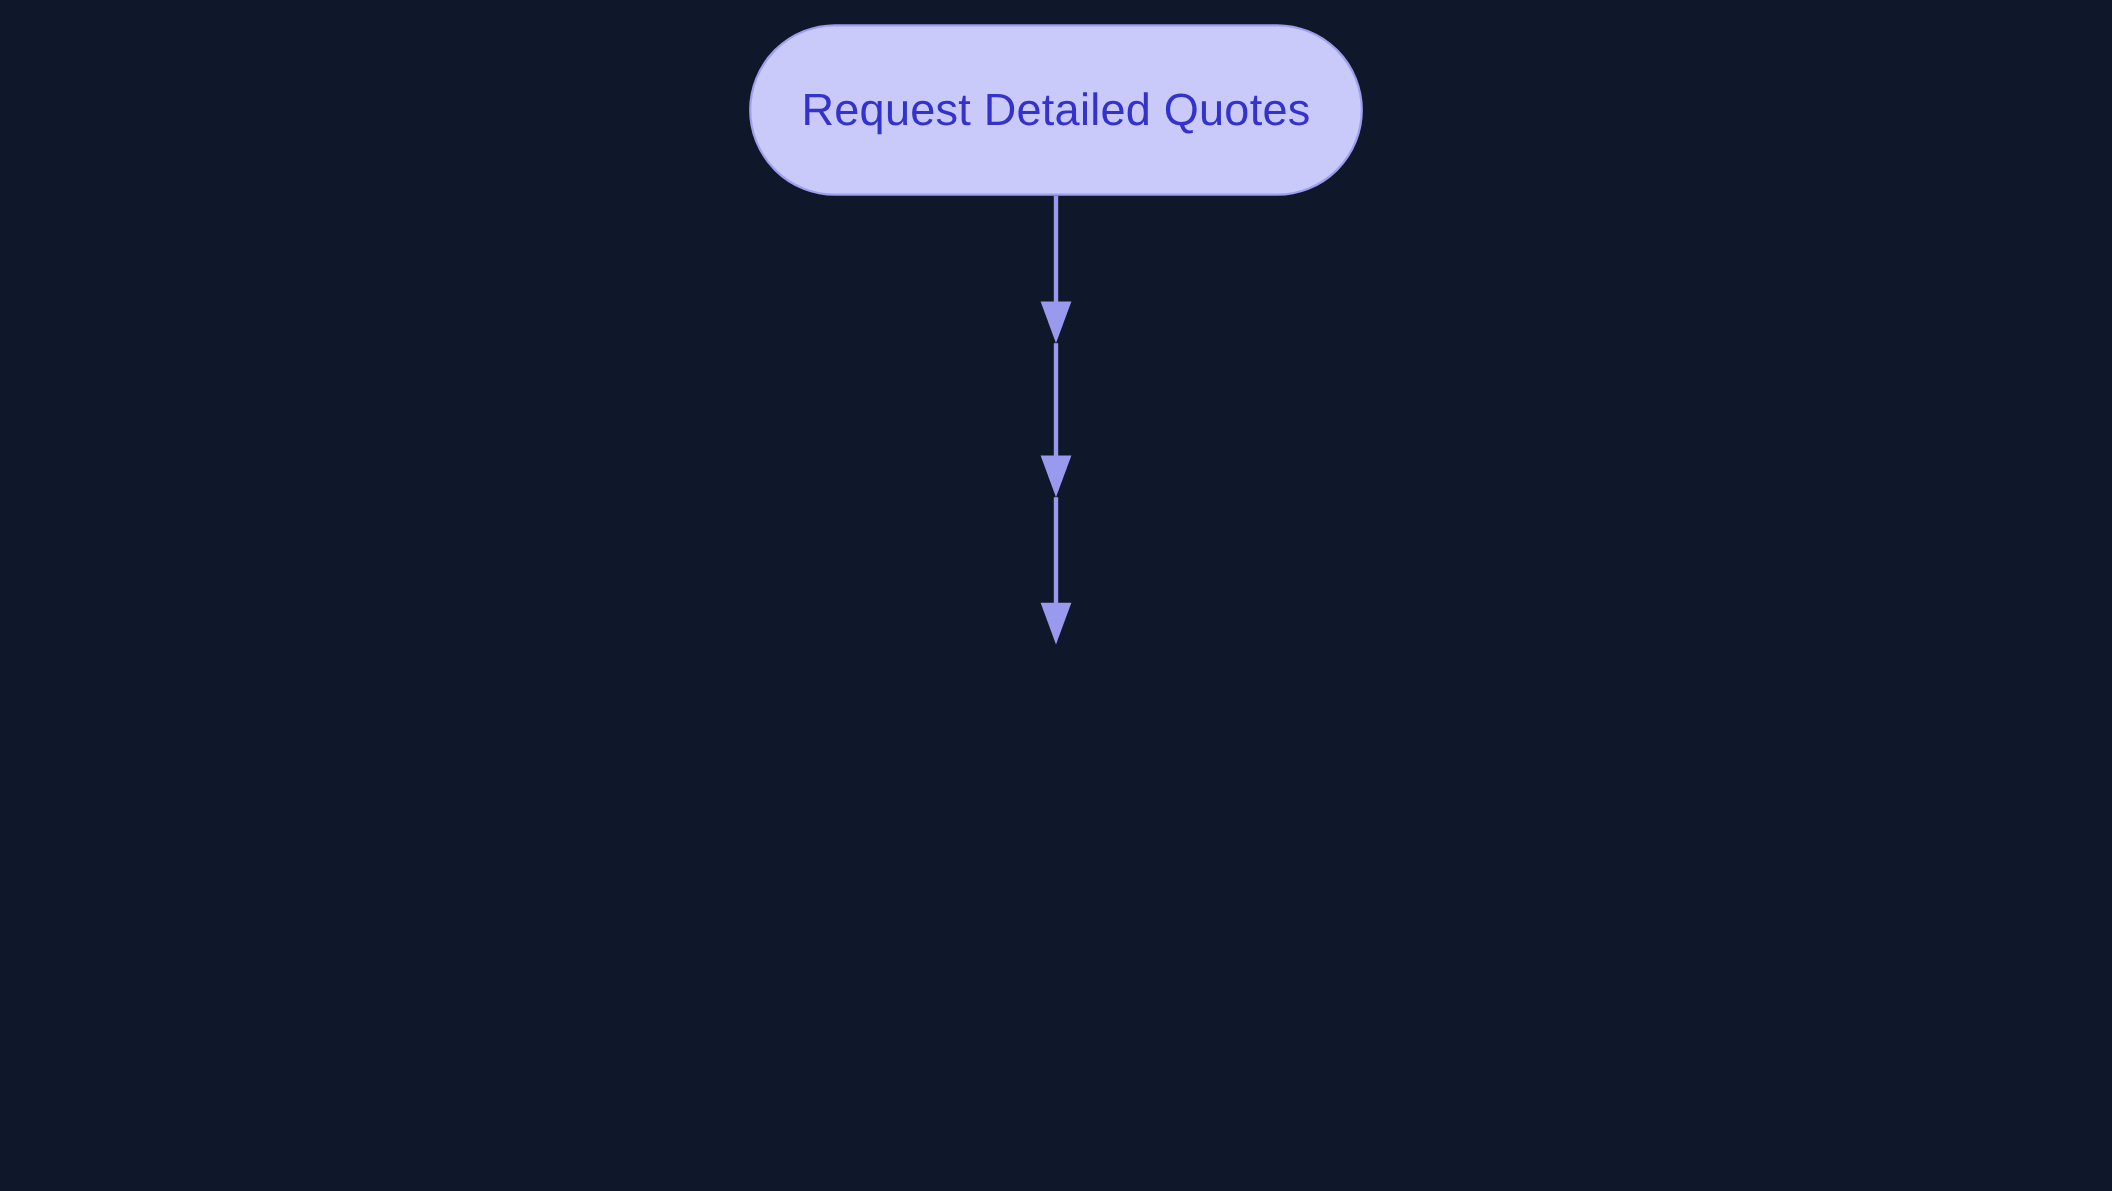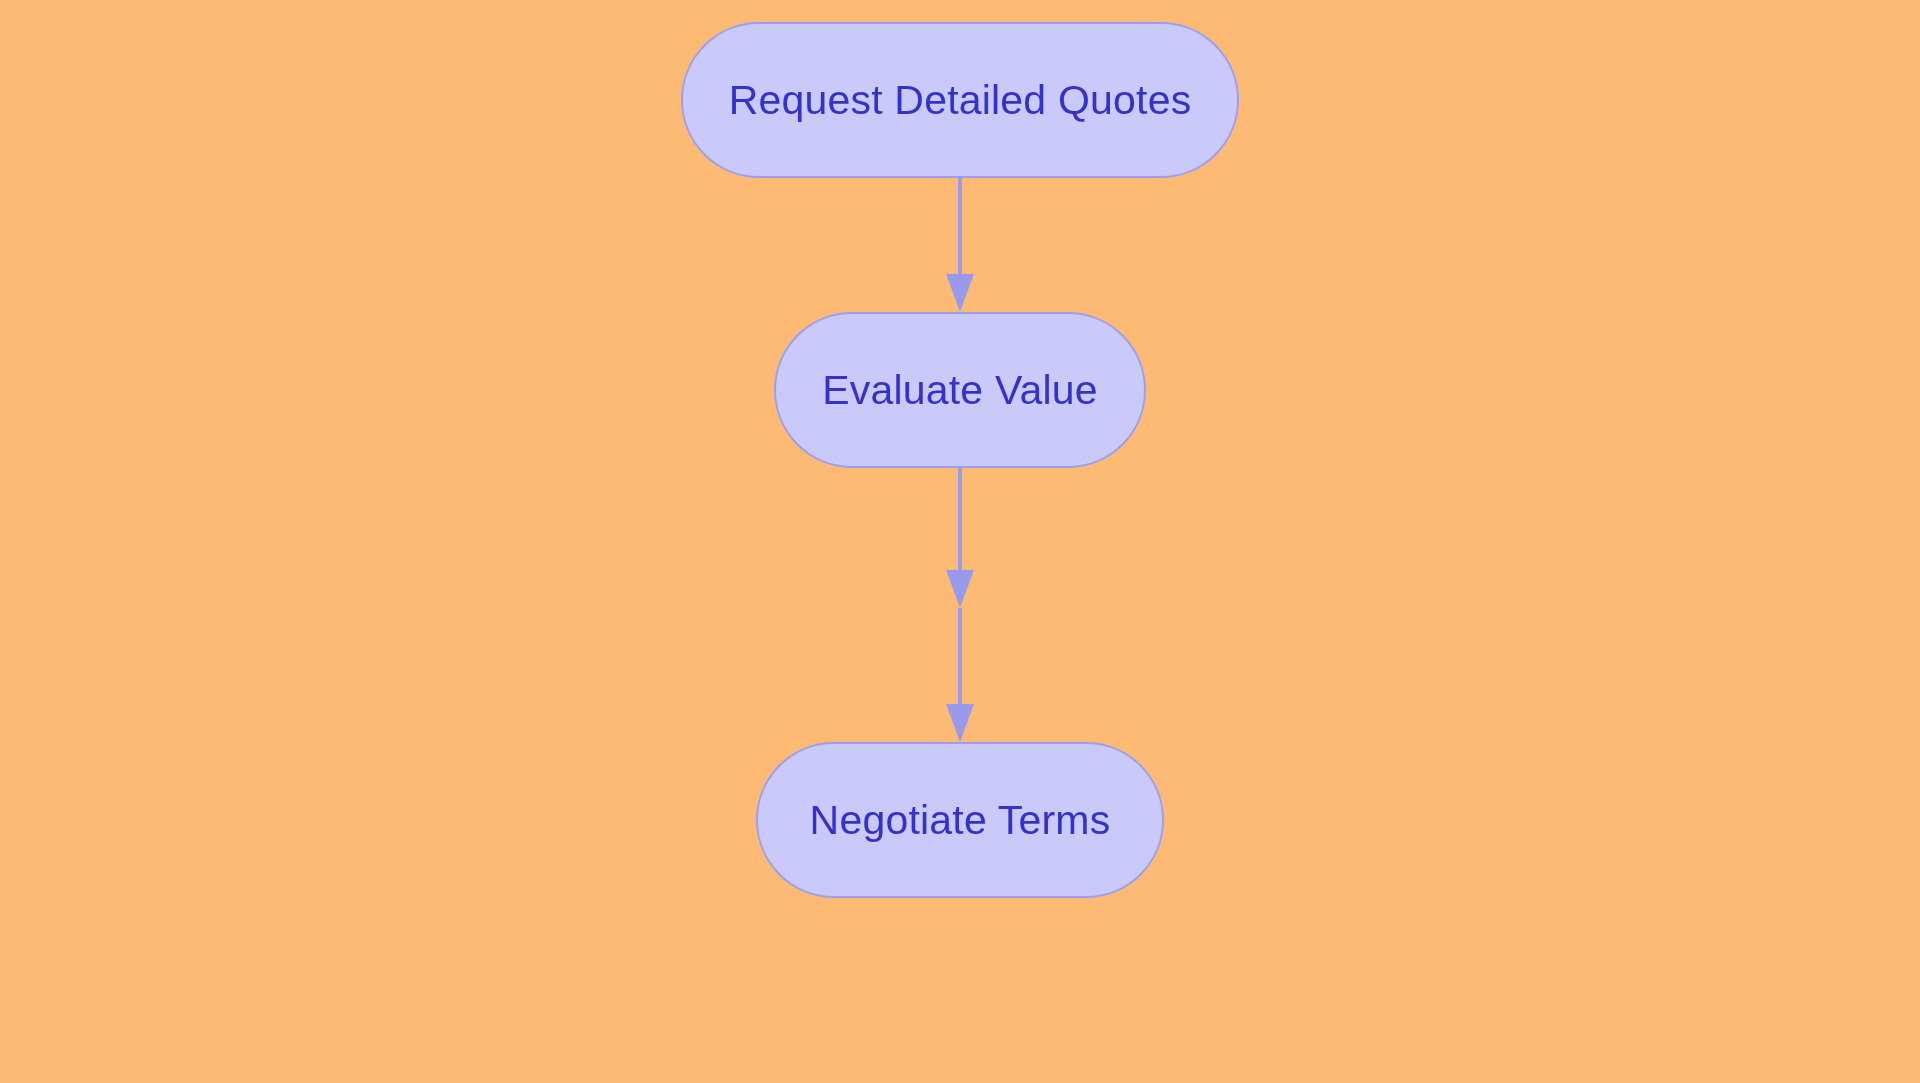--- a/index.html
+++ b/index.html
@@ -12,21 +12,21 @@
     width: 1920px;
     height: 1083px;
     overflow: hidden;
     font-family: "Liberation Sans", sans-serif;
   }
 
   #flowchart-canvas {
     position: relative;
     width: 1920px;
     height: 1083px;
-    background: #fdba74;
+    background: #0f172a;
   }
 
   .flow-column {
     position: absolute;
     left: 0;
     top: 0;
     width: 1920px;
     height: 1083px;
     display: flex;
     flex-direction: column;
@@ -100,33 +100,27 @@
 
     <div class="node node-0">
       <span class="node-label">Request Detailed Quotes</span>
     </div>
 
     <div class="connector connector-0">
       <div class="connector-line"></div>
       <div class="connector-arrowhead"></div>
     </div>
 
-    <div class="node node-1">
-      <span class="node-label">Evaluate Value</span>
-    </div>
 
     <div class="connector connector-1">
       <div class="connector-line"></div>
       <div class="connector-arrowhead"></div>
     </div>
 
 
     <div class="connector connector-2">
       <div class="connector-line"></div>
       <div class="connector-arrowhead"></div>
     </div>
 
-    <div class="node node-3">
-      <span class="node-label">Negotiate Terms</span>
-    </div>
 
   </div>
 </div>
 
 </body></html>

